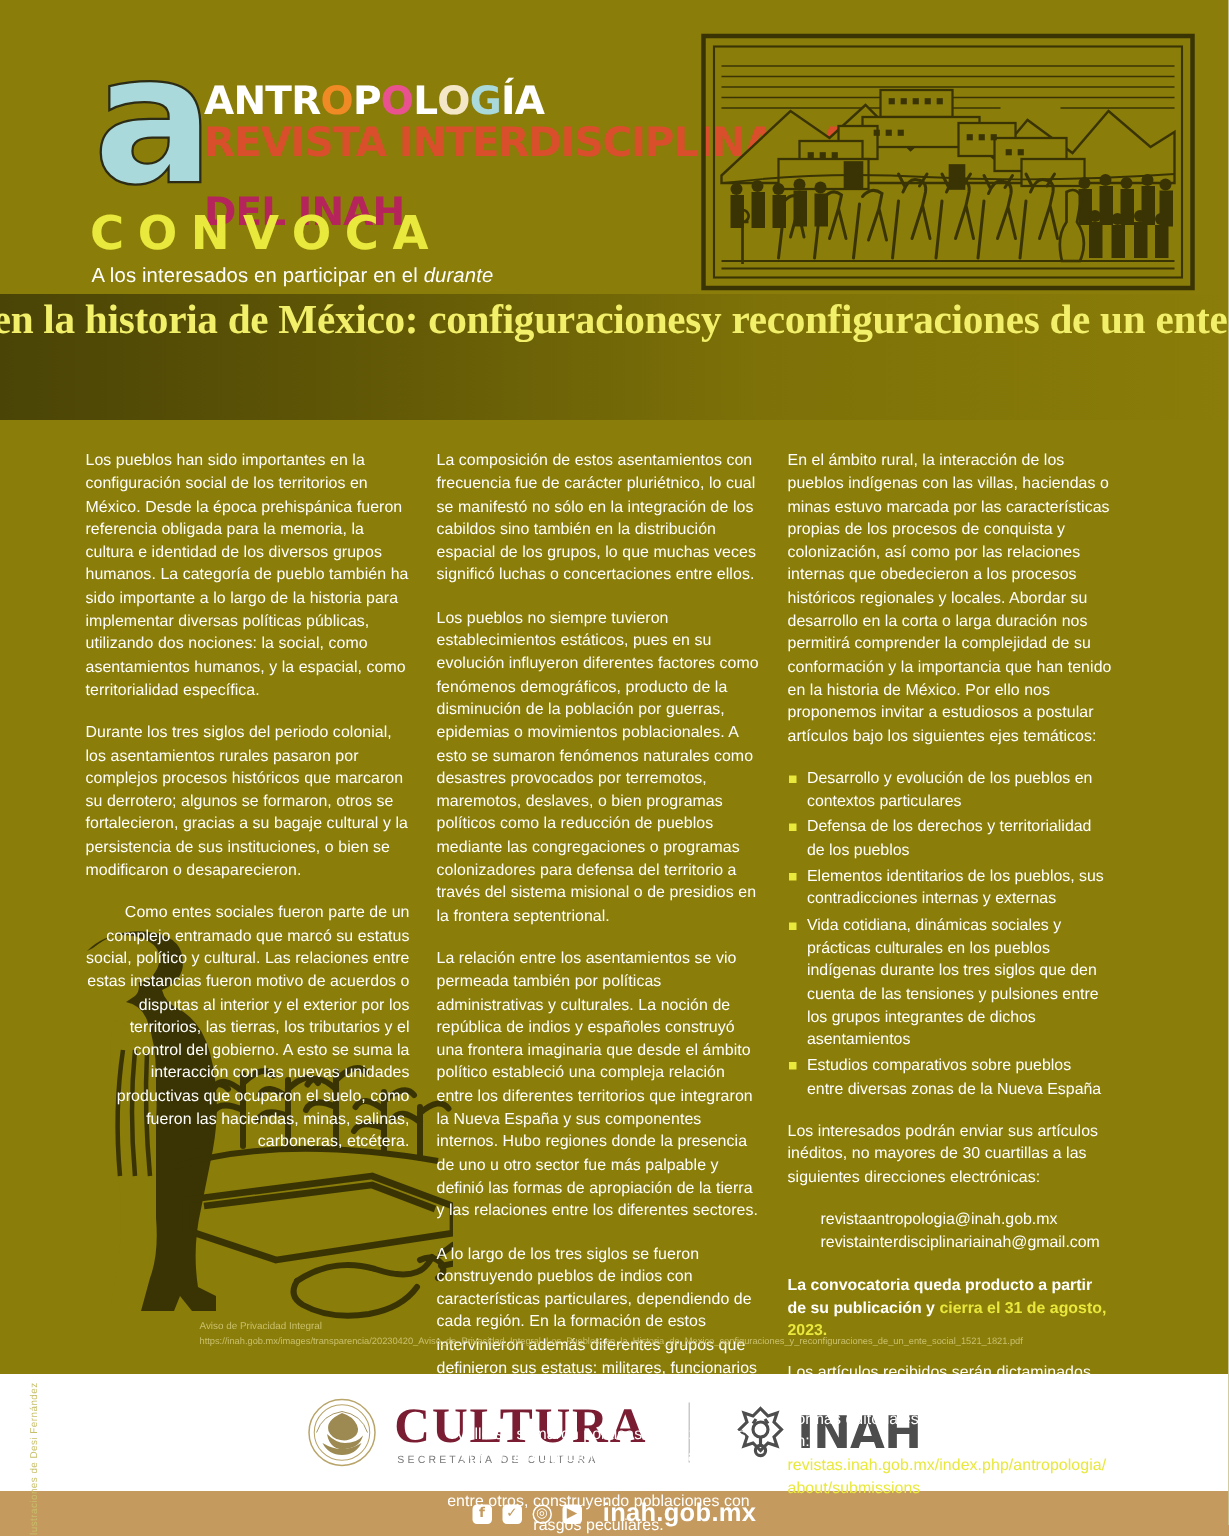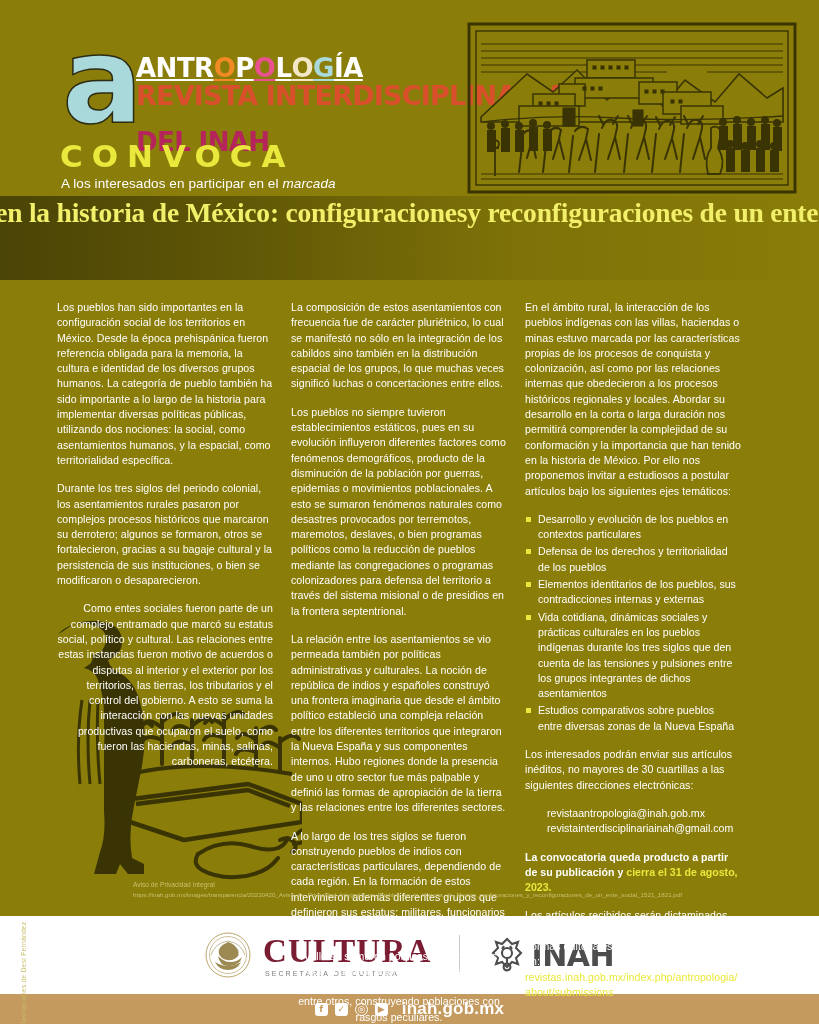--- a/index.html
+++ b/index.html
@@ -50,21 +50,21 @@
     top: 20px;
   }
   .logo-line1 {
     font-family: "DejaVu Sans", sans-serif;
     font-weight: bold;
     font-size: 26px;
     line-height: 26px;
     letter-spacing: -0.5px;
     white-space: nowrap;
   }
-  .logo-line1 span { display: inline-block; text-decoration: underline; }
+  .logo-line1 span { display: inline-block; }
   .lc-white { color: #ffffff; }
   .lc-orange { color: #f08a24; }
   .lc-pink { color: #e8528f; }
   .lc-cream { color: #f4e7c8; }
   .lc-teal { color: #a9d9db; }
   .logo-line2 {
     font-family: "DejaVu Sans", sans-serif;
     font-weight: bold;
     font-size: 27px;
     line-height: 28px;
@@ -344,21 +344,21 @@
       <div class="logo-lines">
         <div class="logo-line1">
           <span class="lc-white">ANTR</span><span class="lc-orange">O</span><span class="lc-white">P</span><span class="lc-pink">O</span><span class="lc-white">L</span><span class="lc-cream">O</span><span class="lc-teal">G</span><span class="lc-white">ÍA</span>
         </div>
         <div class="logo-line2">REVISTA INTERDISCIPLINARIA</div>
         <div class="logo-line3">DEL INAH</div>
       </div>
     </div>
 
     <div class="convoca">CONVOCA</div>
-    <div class="convoca-sub"><span>A los interesados en participar en el </span><i>marcada</i></div>
+    <div class="convoca-sub"><span>A los interesados en participar en el </span><i>durante</i></div>
 
     <div class="woodcut">
       <svg viewBox="0 0 330 172" xmlns="http://www.w3.org/2000/svg">
         <rect x="2" y="2" width="326" height="168" fill="none" stroke="#3a3405" stroke-width="3"></rect>
         <rect x="9" y="9" width="312" height="154" fill="none" stroke="#3a3405" stroke-width="1.4"></rect>
         <g stroke="#3a3405" stroke-width="1" fill="none">
           <path d="M14 22 H316 M14 29 H316 M14 36 H316 M14 43 H316 M14 50 H200 M240 50 H316"></path>
         </g>
 
         <g stroke="#3a3405" stroke-width="1.6" fill="#8a7d09">

